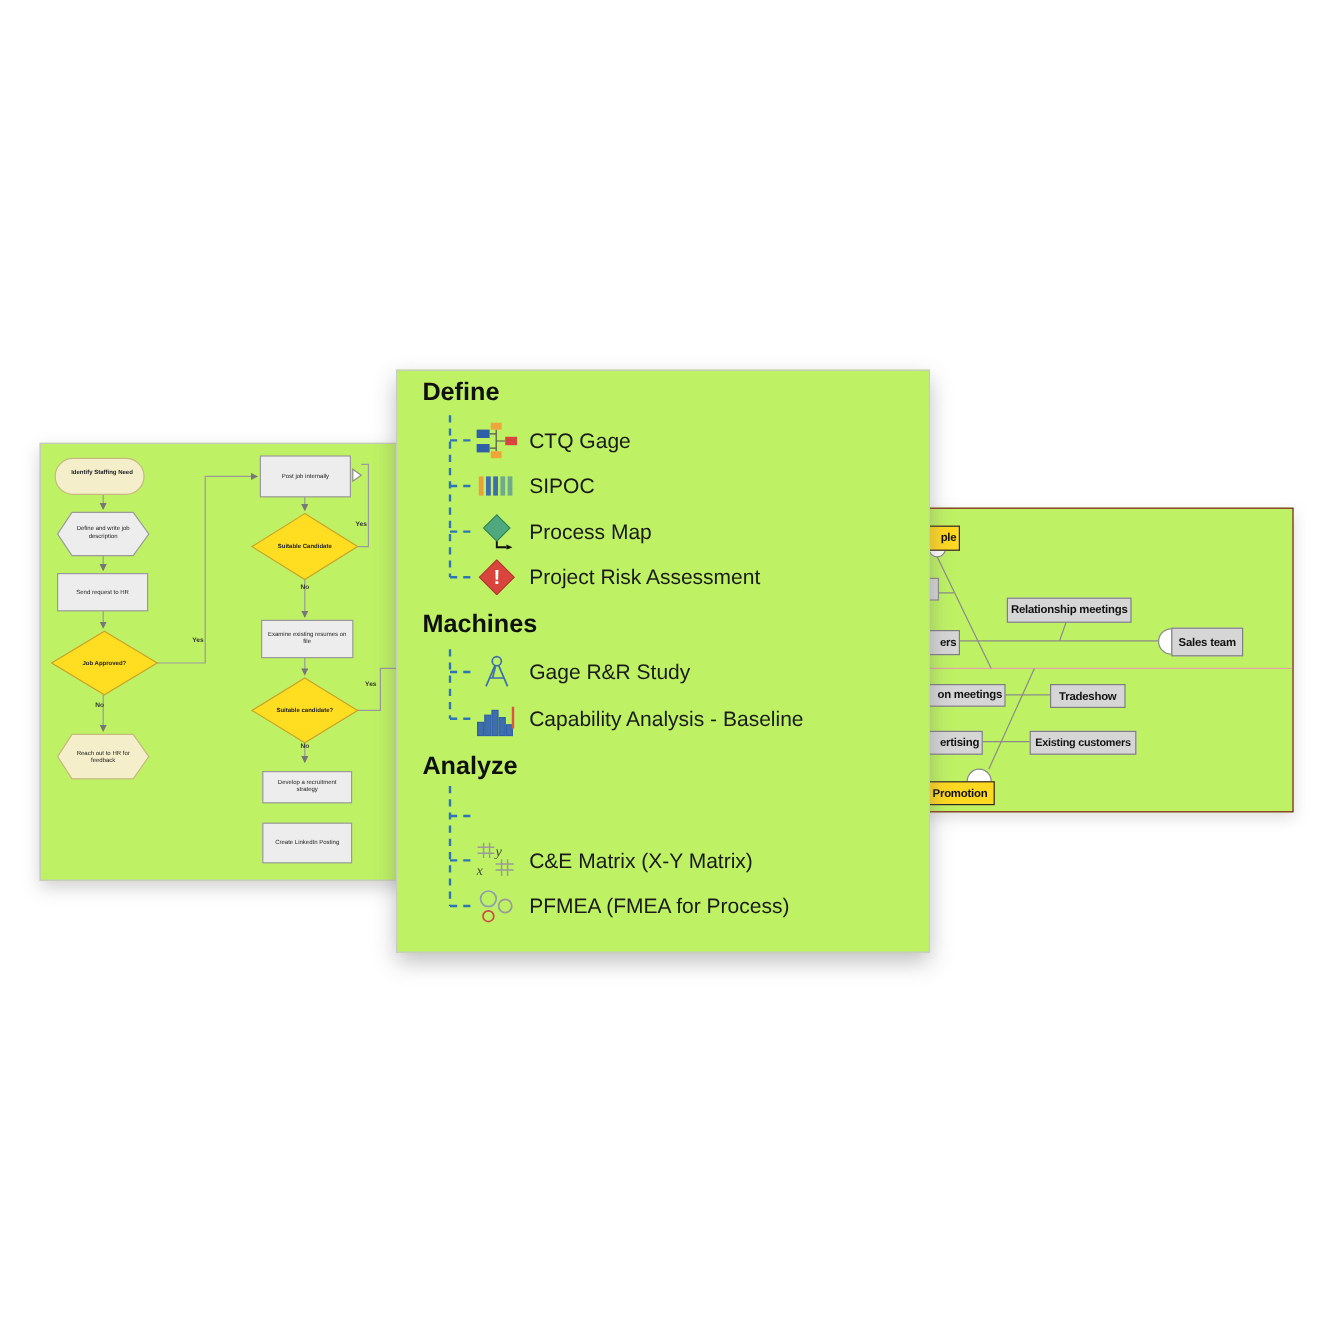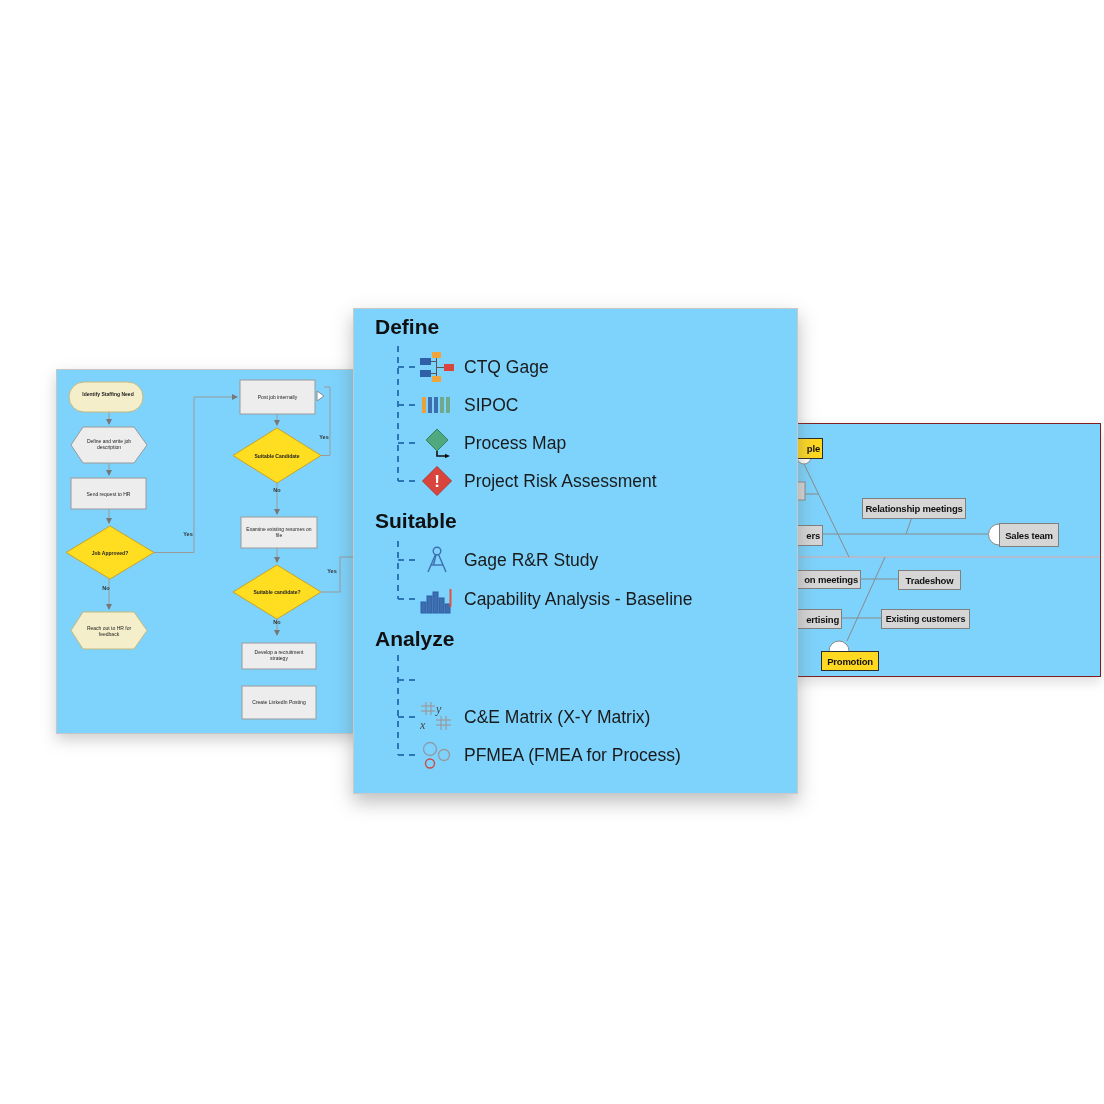--- a/index.html
+++ b/index.html
@@ -1,17 +1,17 @@
 <!DOCTYPE html>
 <html><head>
 <meta charset="utf-8">
 <style>
   html,body{margin:0;padding:0;background:#ffffff;width:1104px;height:1104px;overflow:hidden;
     font-family:"Liberation Sans", sans-serif;}
-  .panel{position:absolute;background:#7dd3fc;box-sizing:border-box;margin-left:23px;}
+  .panel{position:absolute;background:#bef264;box-sizing:border-box;}
   #panel-left{left:33px;top:369px;width:312px;height:365px;border:1px solid #c6c6c6;
     box-shadow:0 6px 14px rgba(130,130,130,.38);z-index:2;}
   #panel-right{left:760px;top:423px;width:318px;height:254px;border:1px solid #7f1d1d;
     box-shadow:0 5px 12px rgba(150,150,150,.32);z-index:1;text-align:center;}
   #panel-center{left:330px;top:308px;width:445px;height:486px;border:1px solid #c9c9c9;
     box-shadow:0 8px 18px rgba(110,110,110,.45);z-index:10;}
   .abs{position:absolute;box-sizing:border-box;}
   
   .fc-label{position:absolute;font-size:5px;font-weight:700;color:#222;text-align:center;
     line-height:1.25;pointer-events:none;}
@@ -107,21 +107,21 @@
   </svg>
 
   <div class="fb-box yellow frag" style="left:13px;top:14px;width:22px;height:19px;">ple</div>
   <div class="fb-box frag" style="left:13px;top:101px;width:22px;height:19px;">ers</div>
   <div class="fb-box" style="left:78px;top:74px;width:102px;height:19px;">Relationship meetings</div>
   <div class="fb-box" style="left:215px;top:99px;width:58px;height:22px;">Sales team</div>
   <div class="fb-box frag" style="left:11px;top:146px;width:62px;height:17px;">on meetings</div>
   <div class="fb-box" style="left:114px;top:146px;width:61px;height:18px;">Tradeshow</div>
   <div class="fb-box frag" style="left:11px;top:185px;width:43px;height:18px;">ertising</div>
   <div class="fb-box" style="left:97px;top:185px;width:87px;height:18px;font-size:9px;">Existing customers</div>
-  <div class="fb-box yellow" style="left:37px;top:227px;width:56px;height:18px;">Promotion</div>
+  <div class="fb-box yellow" style="left:10px;top:227px;width:56px;height:18px;">Promotion</div>
 </div>
 
 <div id="panel-center" class="panel">
   <svg class="abs" style="left:0;top:0;" width="443" height="484" viewBox="0 0 443 484">
     <g stroke="#2E75B6" stroke-width="2" stroke-dasharray="6 5" fill="none">
       <path d="M44,37 V172"></path>
         <path d="M44,58 H61"></path>
         <path d="M44,96 H61"></path>
       <path d="M44,134 H61"></path>
         <path d="M44,172 H61"></path>
@@ -175,21 +175,21 @@
   </div>
 
   <div class="dm-row" style="top:157px;">
     <svg class="dm-icon" viewBox="0 0 34 30">
       <polygon points="17,0.5 31.5,15 17,29.5 2.5,15" fill="#D9453D" stroke="#B23530"></polygon>
       <text x="17" y="21" font-size="17" font-weight="bold" fill="#ffffff" text-anchor="middle" font-family="&quot;Liberation Sans&quot;, sans-serif">!</text>
     </svg>
     <span class="dm-label">Project Risk Assessment</span>
   </div>
 
-  <div class="dm-heading" style="top:200px;">Suitable</div>
+  <div class="dm-heading" style="top:200px;">Machines</div>
 
   <div class="dm-row" style="top:275px;">
     <svg class="dm-icon" viewBox="0 0 34 30">
       <g fill="#3F6EAE" stroke="#2F5FA6">
         <rect x="1" y="18" width="5" height="11"></rect>
           <rect x="7" y="12" width="5" height="17"></rect>
         <rect x="13" y="8" width="5" height="21"></rect>
           <rect x="19" y="14" width="5" height="15"></rect>
         <rect x="25" y="20" width="5" height="9"></rect>
       </g>

